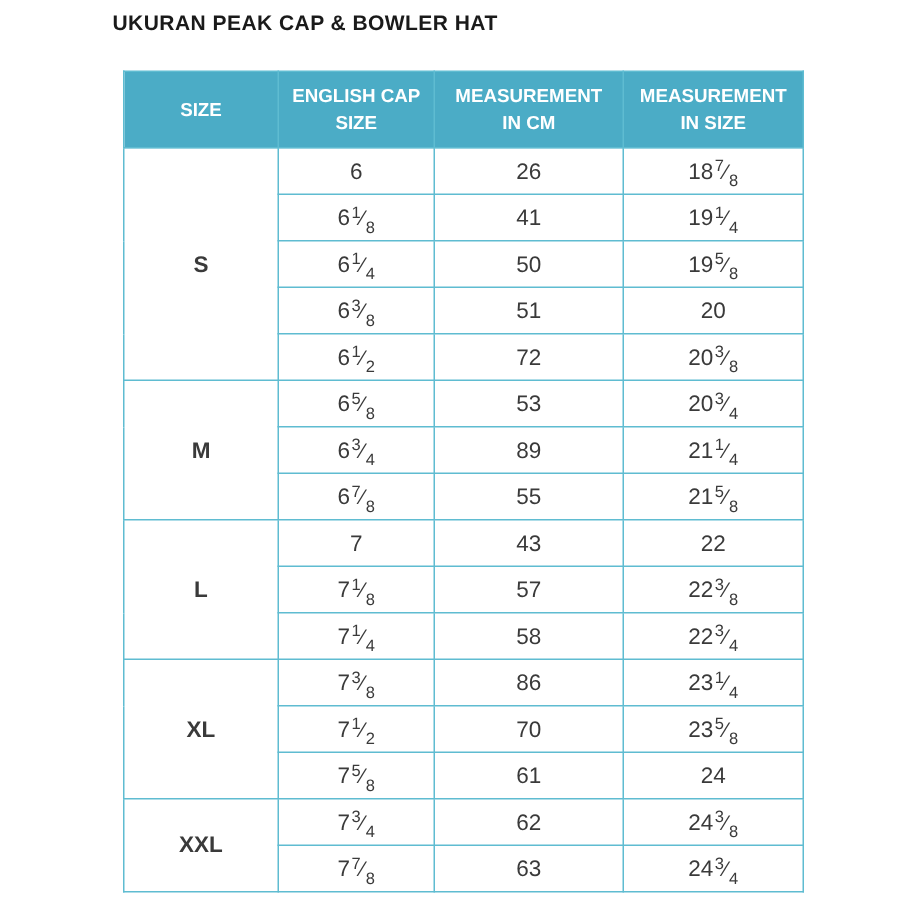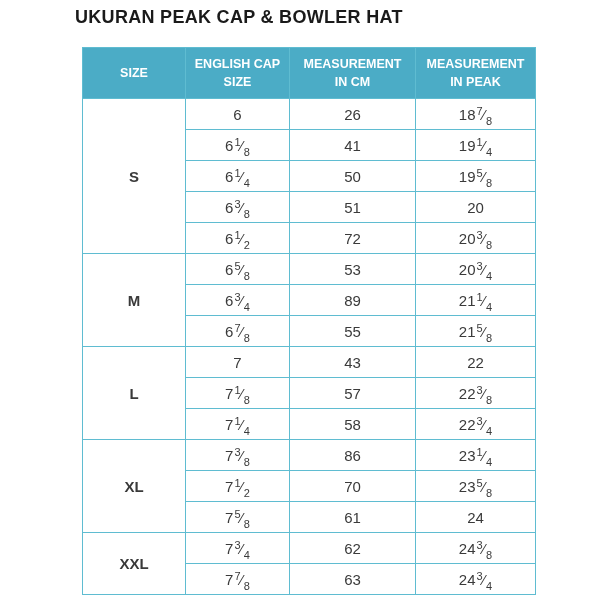--- a/index.html
+++ b/index.html
@@ -6,21 +6,21 @@
   html, body { background: #ffffff; }
   body {
     width: 603px; height: 603px;
     font-family: "Liberation Sans", sans-serif;
     position: relative;
     overflow: hidden;
   }
   .page-title {
     position: absolute;
     left: 75px; top: 7px;
-    font-size: 18px;
+    font-size: 14px;
     font-weight: bold;
     color: #1a1a1a;
     letter-spacing: 0.3px;
   }
   table.size-table {
     position: absolute;
     left: 82px; top: 47px;
     width: 453px;
     border-collapse: collapse;
     table-layout: fixed;
@@ -83,21 +83,21 @@
     <col style="width:103px">
     <col style="width:104px">
     <col style="width:126px">
     <col style="width:120px">
   </colgroup>
   <thead>
     <tr>
       <th>SIZE</th>
       <th>ENGLISH CAP SIZE</th>
       <th>MEASUREMENT IN CM</th>
-      <th>MEASUREMENT IN PEAK</th>
+      <th>MEASUREMENT IN SIZE</th>
     </tr>
   </thead>
   <tbody>
       <tr>
         <td class="size-cell" rowspan="5">S</td>
         <td class="frac">6</td>
         <td>26</td>
         <td class="frac">18<sup>7</sup><span class="slash">⁄</span><sub>8</sub></td>
       </tr>
       <tr>

